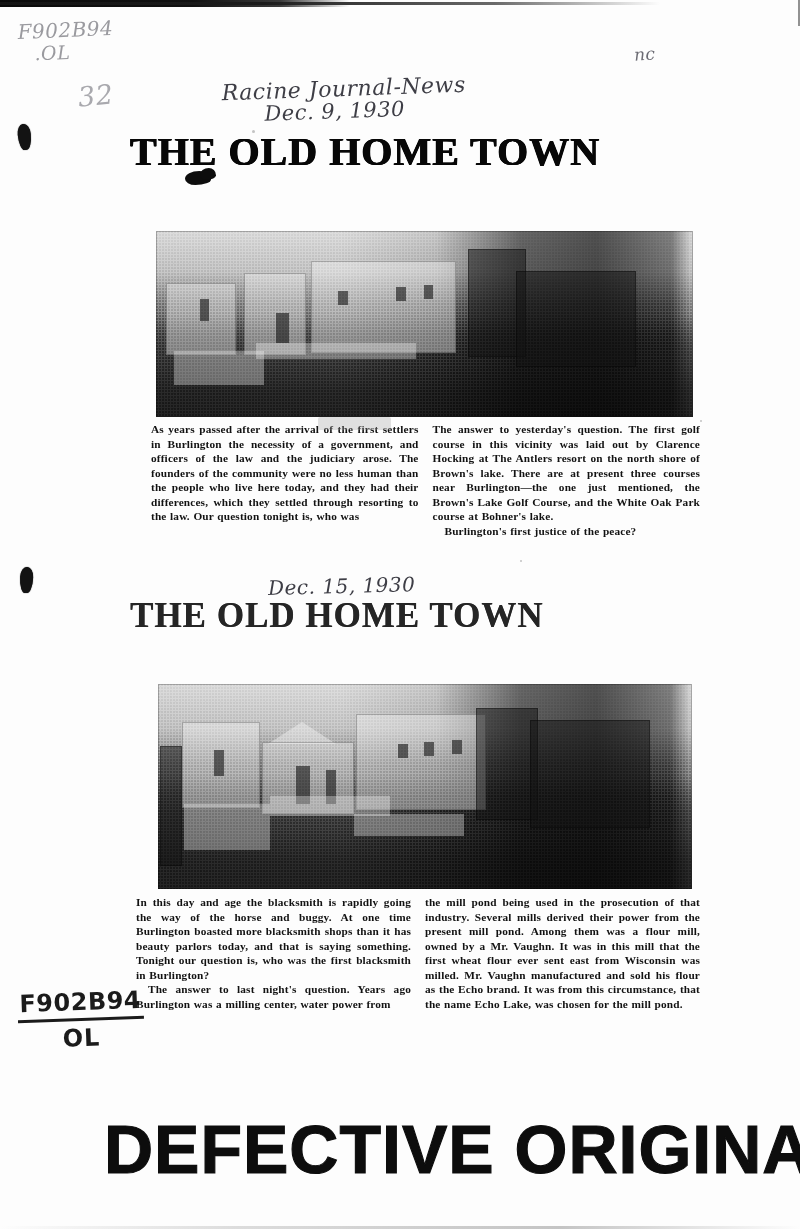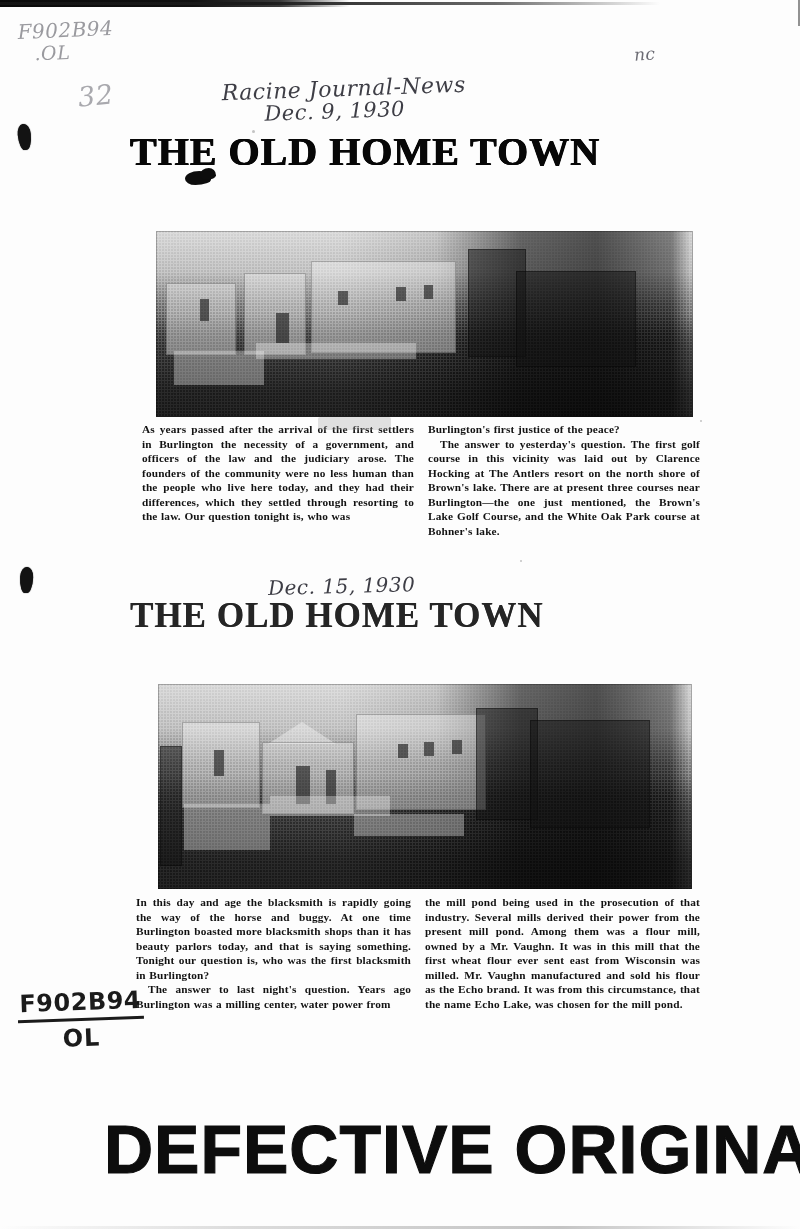--- a/index.html
+++ b/index.html
@@ -326,27 +326,27 @@
       <div class="bldg" style="left:155px; top:30px; width:145px; height:92px;"></div>
       <div class="win" style="left:182px; top:60px; width:10px; height:14px;"></div>
       <div class="win" style="left:240px; top:56px; width:10px; height:14px;"></div>
       <div class="win" style="left:268px; top:54px; width:9px; height:14px;"></div>
       <div class="bldg dark" style="left:312px; top:18px; width:58px; height:108px;"></div>
       <div class="bldg dark" style="left:360px; top:40px; width:120px; height:96px;"></div>
       <div class="street" style="left:100px; top:112px; width:160px; height:16px;"></div>
       <div class="street" style="left:18px; top:120px; width:90px; height:34px;"></div>
     </div>
 
-    <div class="cols" style="margin-top:5px; margin-left:12px;">
+    <div class="cols" style="margin-top:5px; margin-left:21px;">
       <div class="col left">
         <p>As years passed after the arrival of the first settlers in Burlington the necessity of a government, and officers of the law and the judiciary arose. The founders of the community were no less human than the people who live here today, and they had their differences, which they settled through resorting to the law. Our question tonight is, who was</p>
       </div>
       <div class="col right">
+        <p>The answer to yesterday's question. The first golf course in this vicinity was laid out by Clarence Hocking at The Antlers resort on the north shore of Brown's lake. There are at present three courses near Burlington—the one just mentioned, the Brown's Lake Golf Course, and the White Oak Park course at Bohner's lake.</p>
         <p>Burlington's first justice of the peace?</p>
-        <p>The answer to yesterday's question. The first golf course in this vicinity was laid out by Clarence Hocking at The Antlers resort on the north shore of Brown's lake. There are at present three courses near Burlington—the one just mentioned, the Brown's Lake Golf Course, and the White Oak Park course at Bohner's lake.</p>
       </div>
     </div>
 
     <div class="smudge" style="left:188px; top:289px; width:73px; height:13px;"></div>
   </div>
 
   <div class="clipping" style="left:130px; top:596px; width:570px;">
 
     <div class="headline h-light">THE OLD HOME TOWN</div>
 

